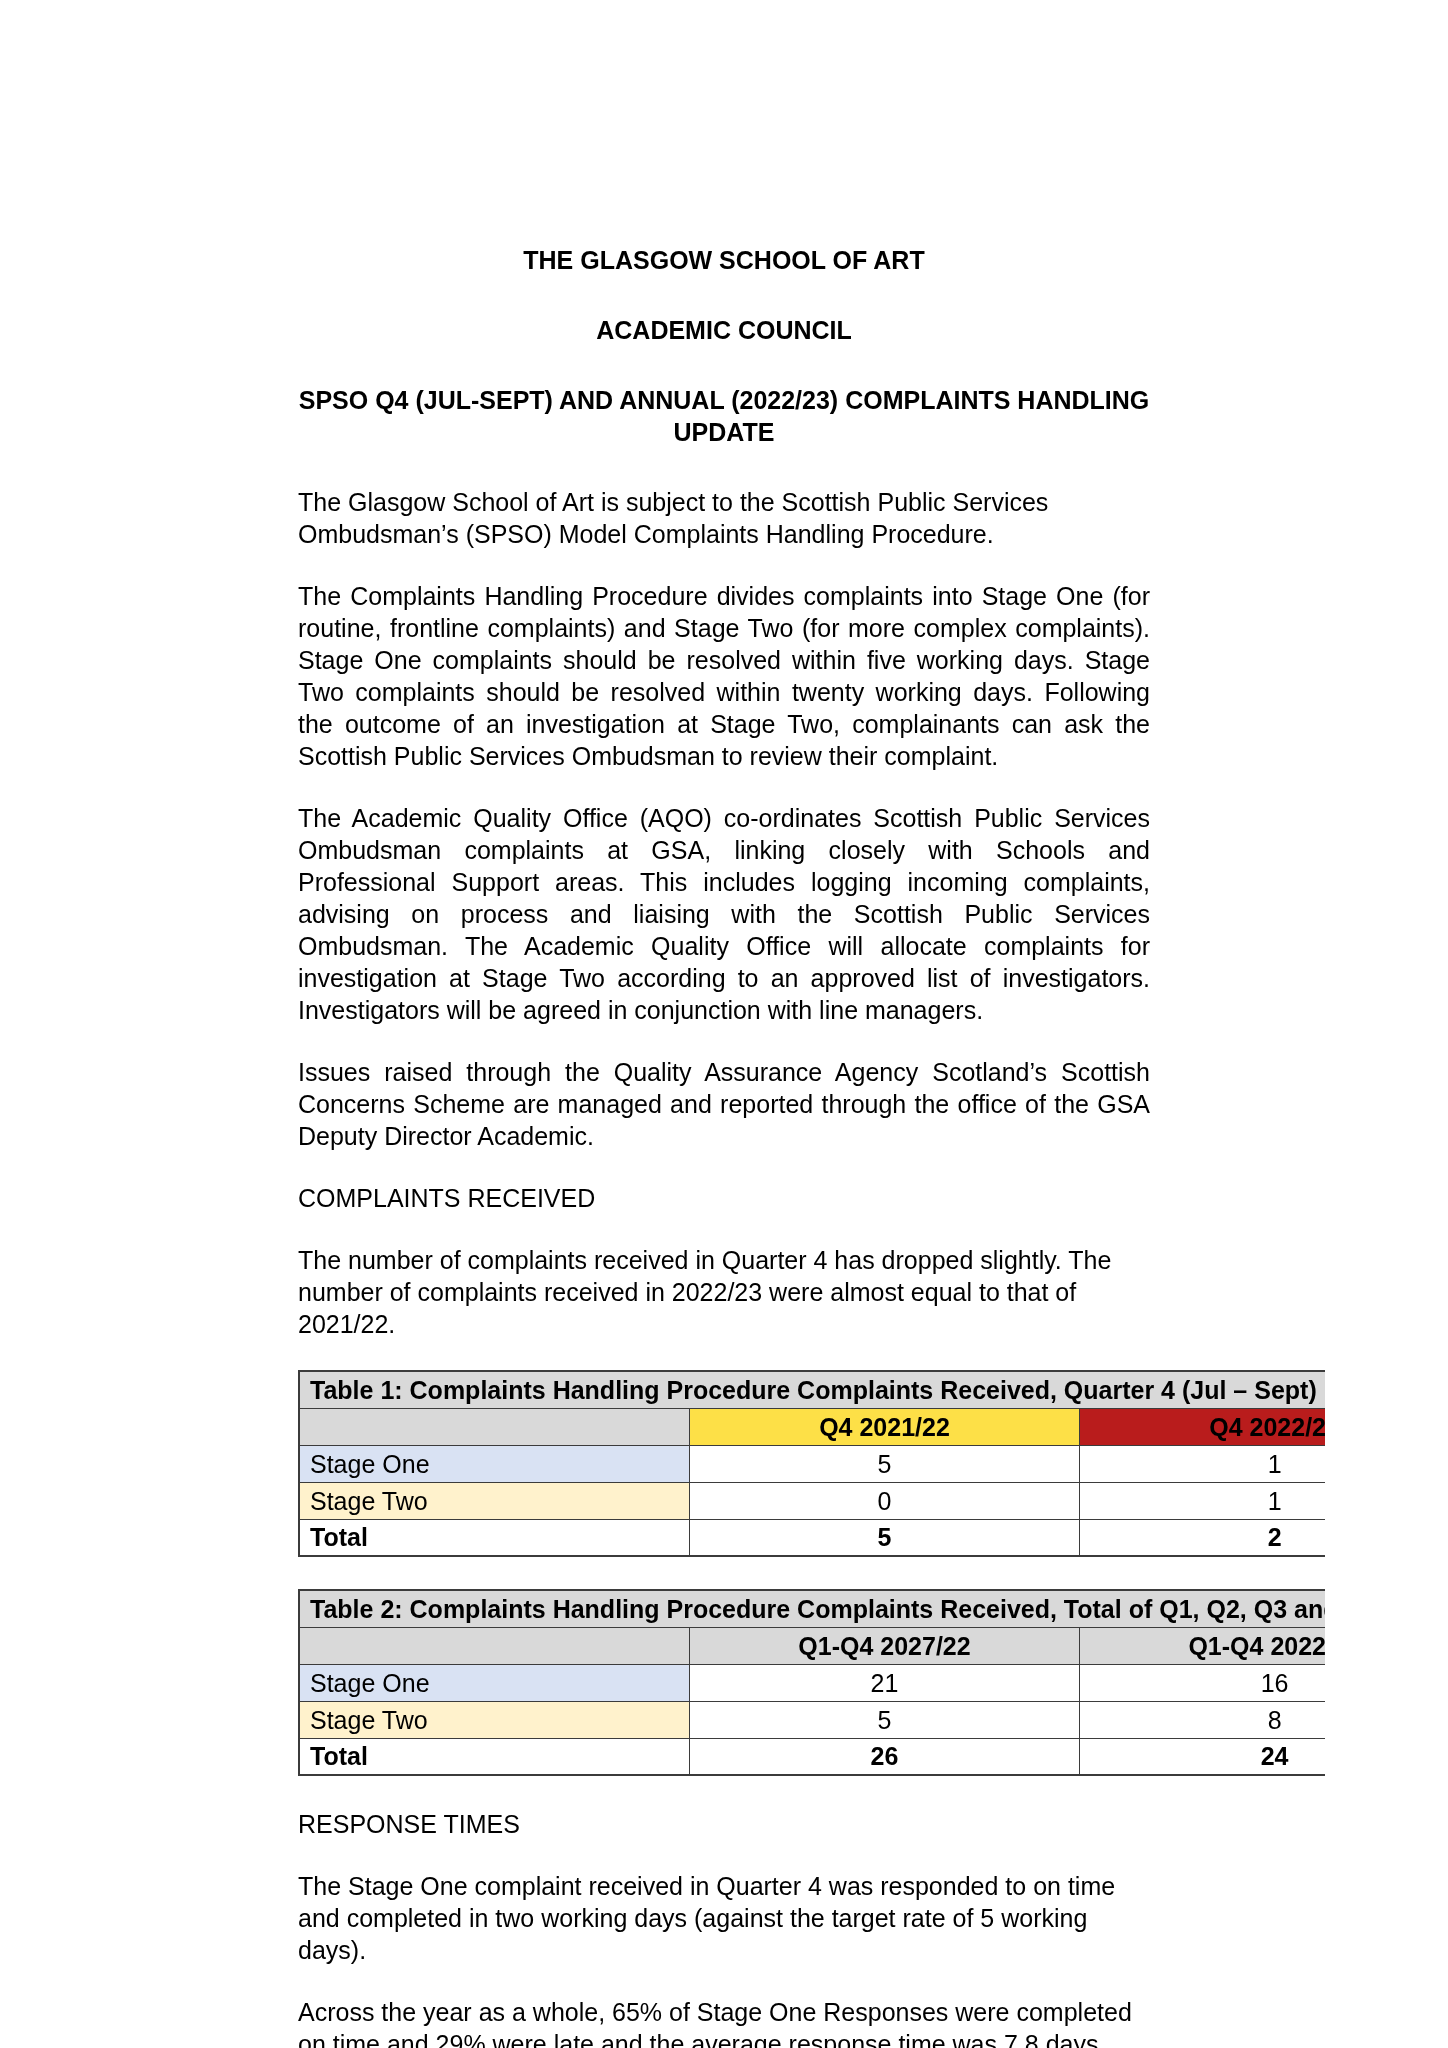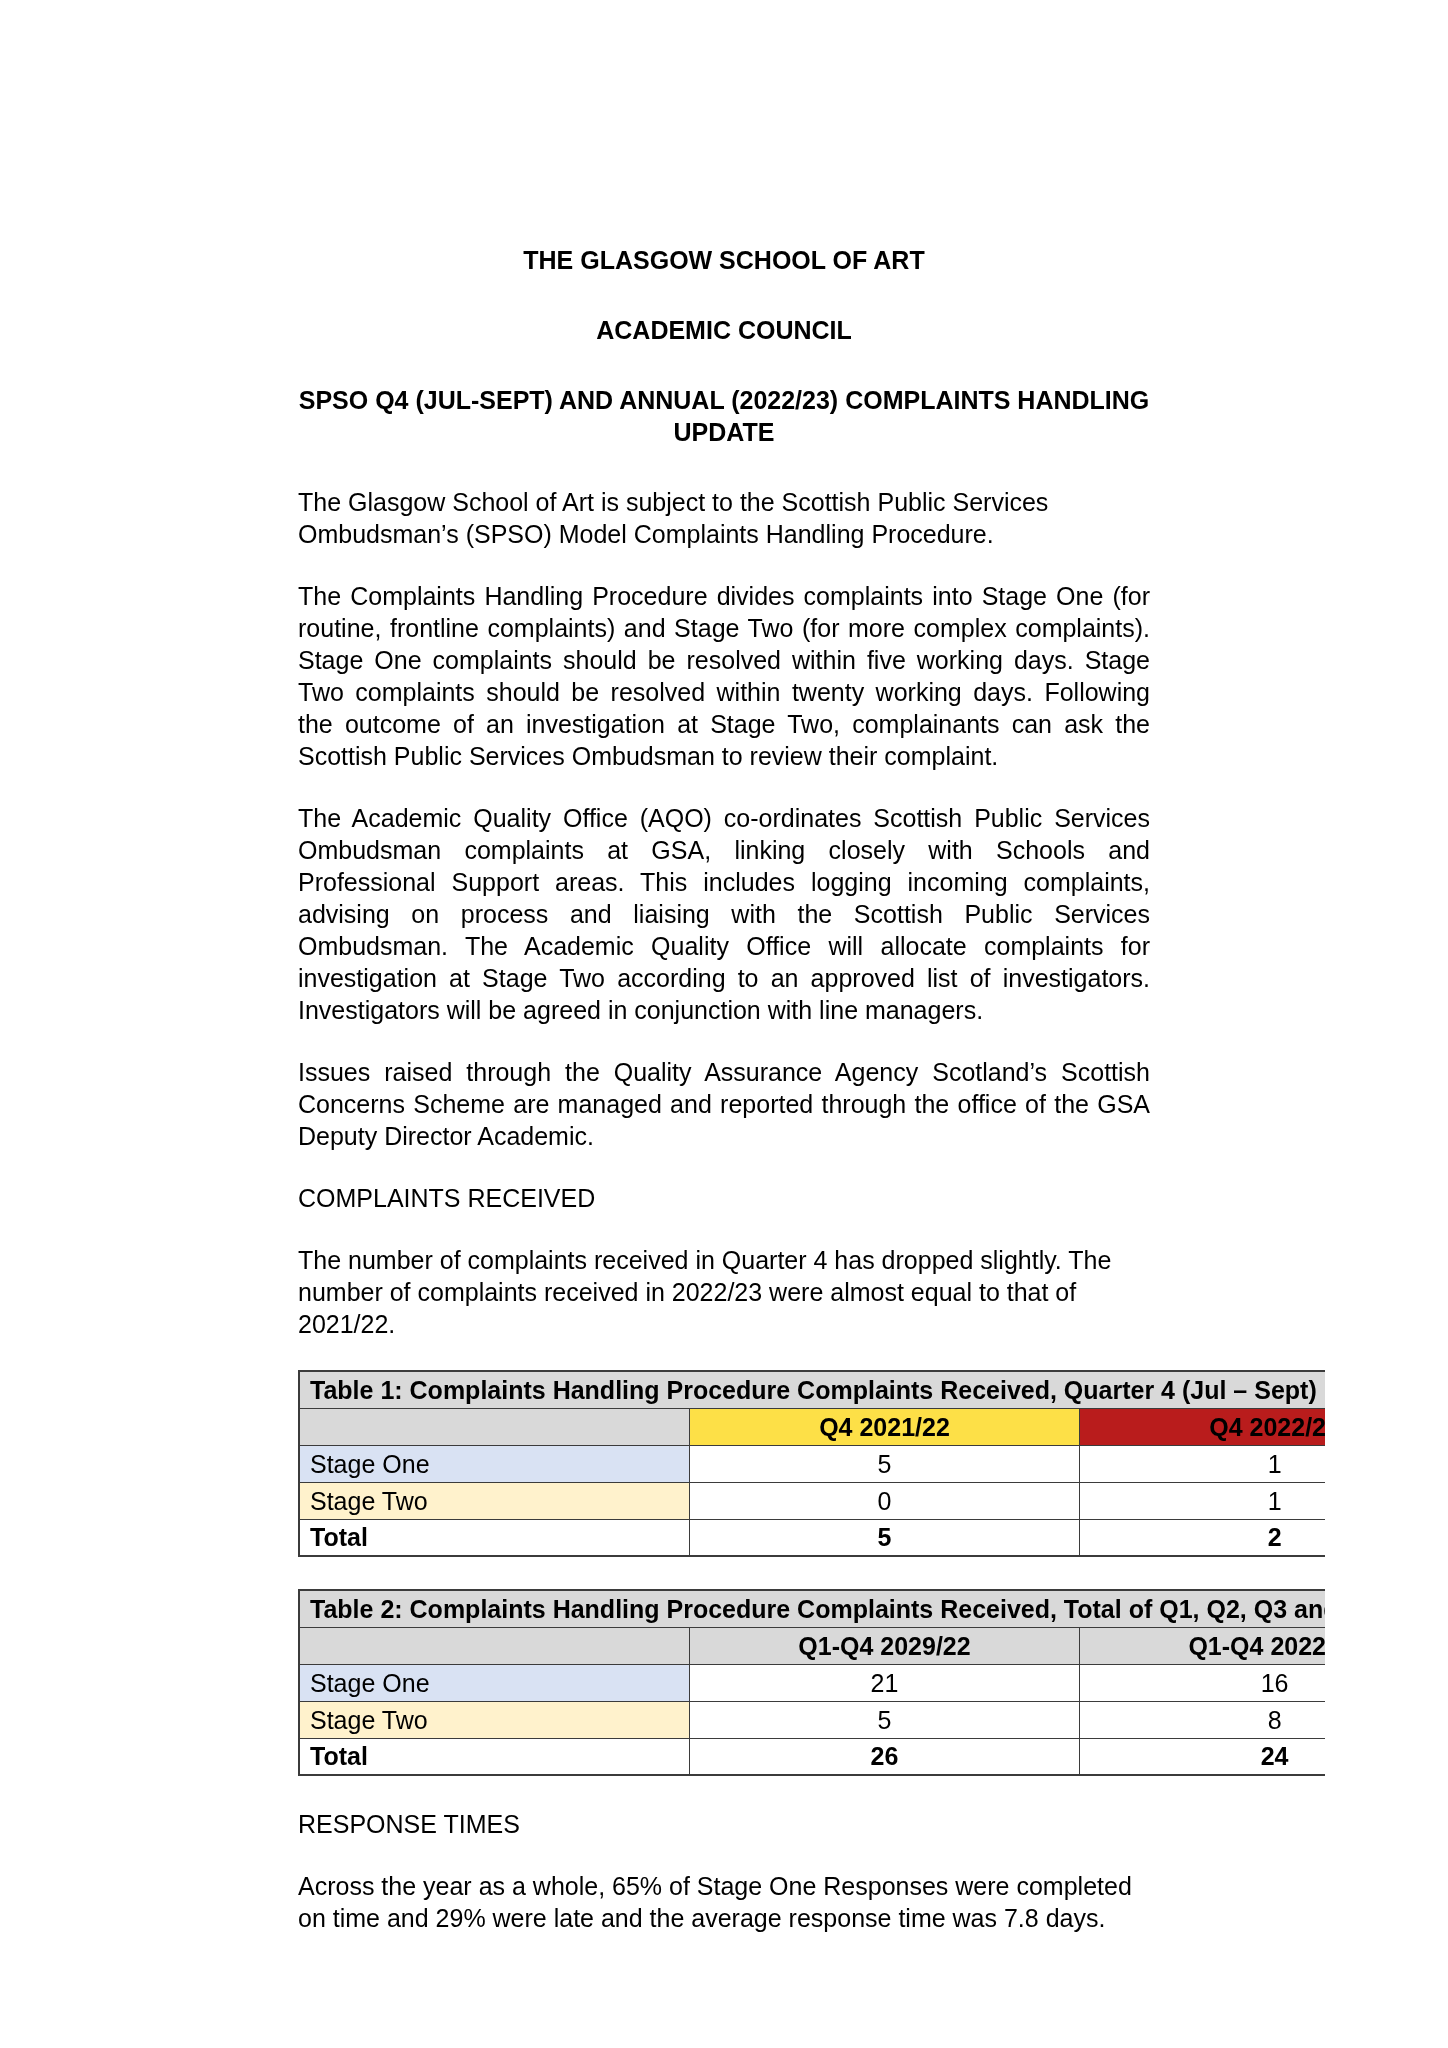--- a/index.html
+++ b/index.html
@@ -135,21 +135,21 @@
         <col style="width: 33.3333%;">
         <col style="width: 33.3333%;">
         <col style="width: 33.3333%;">
       </colgroup>
       <tbody>
         <tr>
           <td colspan="3" class="table-title-cell" style="background: rgb(217, 217, 217);">Table 2: Complaints Handling Procedure Complaints Received, Total of Q1, Q2, Q3 and Q4 (Oct – Sept)</td>
         </tr>
         <tr>
           <td class="head-cell" style="background: rgb(217, 217, 217);"></td>
-          <td class="head-cell" style="background: rgb(217, 217, 217);">Q1-Q4 2029/22</td>
+          <td class="head-cell" style="background: rgb(217, 217, 217);">Q1-Q4 2027/22</td>
           <td class="head-cell" style="background: rgb(217, 217, 217);">Q1-Q4 2022/23</td>
         </tr>
         <tr>
           <td class="label-cell" style="background: rgb(217, 226, 243);">Stage One</td>
           <td class="value-cell">21</td>
           <td class="value-cell">16</td>
         </tr>
         <tr>
           <td class="label-cell" style="background: rgb(255, 242, 204);">Stage Two</td>
           <td class="value-cell">5</td>
@@ -158,15 +158,16 @@
         <tr class="bold-row">
           <td class="label-cell">Total</td>
           <td class="value-cell">26</td>
           <td class="value-cell">24</td>
         </tr>
       </tbody>
     </table>
 
   <div class="section-heading">RESPONSE TIMES</div>
 
+  <p class="para">The Stage One complaint received in Quarter 4 was responded to on time and completed in two working days (against the target rate of 5 working days).</p>
   <p class="para">Across the year as a whole, 65% of Stage One Responses were completed on time and 29% were late and the average response time was 7.8 days.</p>
 
 </div>
 
 </body></html>

